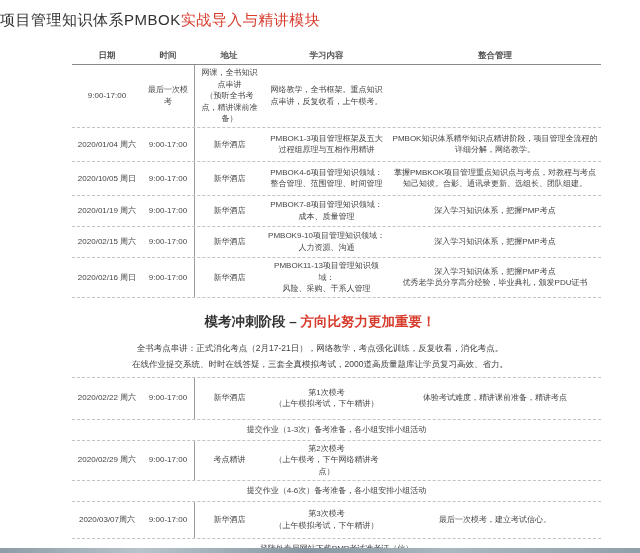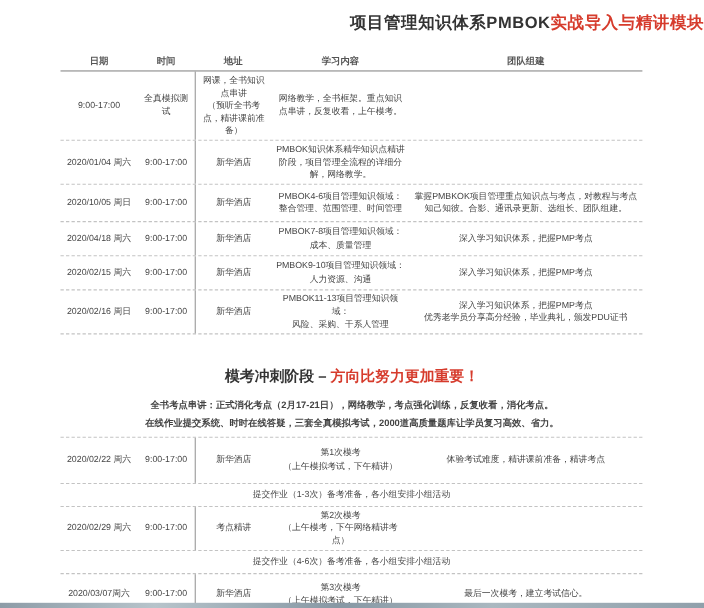--- a/index.html
+++ b/index.html
@@ -2,28 +2,28 @@
 <html><head>
 <meta charset="utf-8">
 <style>
   html,body{margin:0;padding:0;}
   .page{
     width:640px;height:553px;position:relative;background:#ffffff;
     font-family:"Liberation Sans","DejaVu Sans",sans-serif;color:#454545;
     overflow:hidden;
   }
   .main-title{
-    padding-top:11px;text-align:right;font-size:15px;font-weight:bold;
+    padding-top:11px;text-align:left;font-size:15px;font-weight:normal;
     color:#333333;letter-spacing:0.5px;
   }
   .red{color:#d63b2c;}
   .subtitle{
     margin-top:8px;text-align:center;font-size:9px;font-weight:bold;color:#3f3f3f;
   }
-  .tbl{margin-left:55px;width:529px;font-size:8px;}
+  .tbl{margin-left:72px;width:529px;font-size:8px;}
   .tbl1{margin-top:17px;}
   .tbl2{margin-top:5px;border-top:1px dashed #c3c3c3;}
   .row{
     display:grid;grid-template-columns:70px 52px 70px 125px 212px;
     border-bottom:1px dashed #c3c3c3;
   }
   .cell{
     display:flex;align-items:center;justify-content:center;text-align:center;
     white-space:pre-line;padding:2px 3px;line-height:1.45;box-sizing:border-box;
   }
@@ -31,24 +31,24 @@
   .head .cell{min-height:17px;padding:2px 0;}
   .body .cell:nth-child(3){border-left:1px solid #9a9a9a;}
   .h33 .cell{min-height:33px;}
   .h30 .cell{min-height:30px;}
   .h41 .cell{min-height:41px;}
   .h39 .cell{min-height:39px;}
   .h36 .cell{min-height:36px;}
   .note{display:grid;grid-template-columns:1fr;border-bottom:1px dashed #c3c3c3;}
   .note .cell{min-height:20px;}
   .sprint-title{
-    margin-top:29px;text-align:center;font-size:13.5px;font-weight:bold;color:#333333;
+    margin-top:15px;text-align:center;font-size:13.5px;font-weight:bold;color:#333333;
   }
   .sprint-desc{
-    margin-top:9px;text-align:center;font-size:8.5px;font-weight:bold;
+    margin-top:9px;text-align:center;font-size:8.5px;font-weight:normal;
     color:#434343;line-height:16px;
   }
   .photo-edge{
     position:absolute;left:0;bottom:0;width:640px;height:5px;
     background:linear-gradient(90deg,#8d9ca7 0%,#b7c4cb 22%,#8798a4 48%,#aab8c0 70%,#90a0ab 100%);
   }
 </style>
 </head>
 <body>
 
@@ -56,44 +56,45 @@
 
   <div class="main-title"><span>项目管理知识体系PMBOK</span><span class="red">实战导入与精讲模块</span></div>
 
 
   <div class="tbl tbl1">
     <div class="row head">
       <div class="cell">日期</div>
       <div class="cell">时间</div>
       <div class="cell">地址</div>
       <div class="cell">学习内容</div>
-      <div class="cell">团队组建</div>
+      <div class="cell">整合管理</div>
     </div>
     <div class="row body h33">
       <div class="cell">9:00-17:00</div>
-      <div class="cell">全真模拟测试</div>
+      <div class="cell">最后一次模考</div>
       <div class="cell">网课，全书知识点串讲
 （预听全书考点，精讲课前准备）</div>
       <div class="cell">网络教学，全书框架。重点知识点串讲，反复收看，上午模考。</div>
     </div>
     <div class="row body h33">
       <div class="cell">2020/01/04 周六</div>
       <div class="cell">9:00-17:00</div>
       <div class="cell">新华酒店</div>
+      <div class="cell">PMBOK1-3项目管理框架及五大过程组原理与互相作用精讲</div>
       <div class="cell">PMBOK知识体系精华知识点精讲阶段，项目管理全流程的详细分解，网络教学。</div>
     </div>
     <div class="row body h33">
       <div class="cell">2020/10/05 周日</div>
       <div class="cell">9:00-17:00</div>
       <div class="cell">新华酒店</div>
       <div class="cell">PMBOK4-6项目管理知识领域：整合管理、范围管理、时间管理</div>
       <div class="cell">掌握PMBKOK项目管理重点知识点与考点，对教程与考点知己知彼。合影、通讯录更新、选组长、团队组建。</div>
     </div>
     <div class="row body h30">
-      <div class="cell">2020/04/18 周六</div>
+      <div class="cell">2020/01/19 周六</div>
       <div class="cell">9:00-17:00</div>
       <div class="cell">新华酒店</div>
       <div class="cell">PMBOK7-8项目管理知识领域：
 成本、质量管理</div>
       <div class="cell">深入学习知识体系，把握PMP考点</div>
     </div>
     <div class="row body h30">
       <div class="cell">2020/02/15 周六</div>
       <div class="cell">9:00-17:00</div>
       <div class="cell">新华酒店</div>

